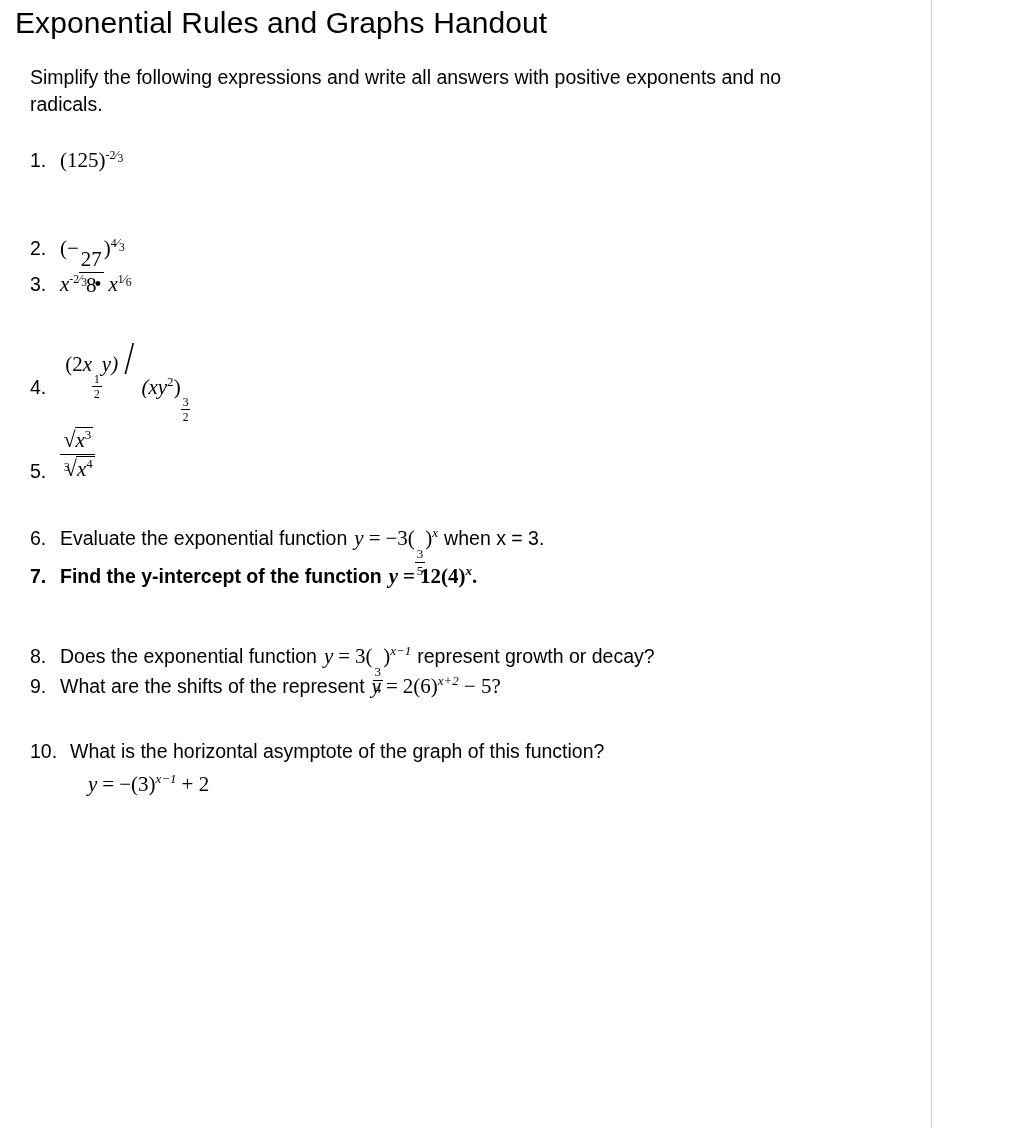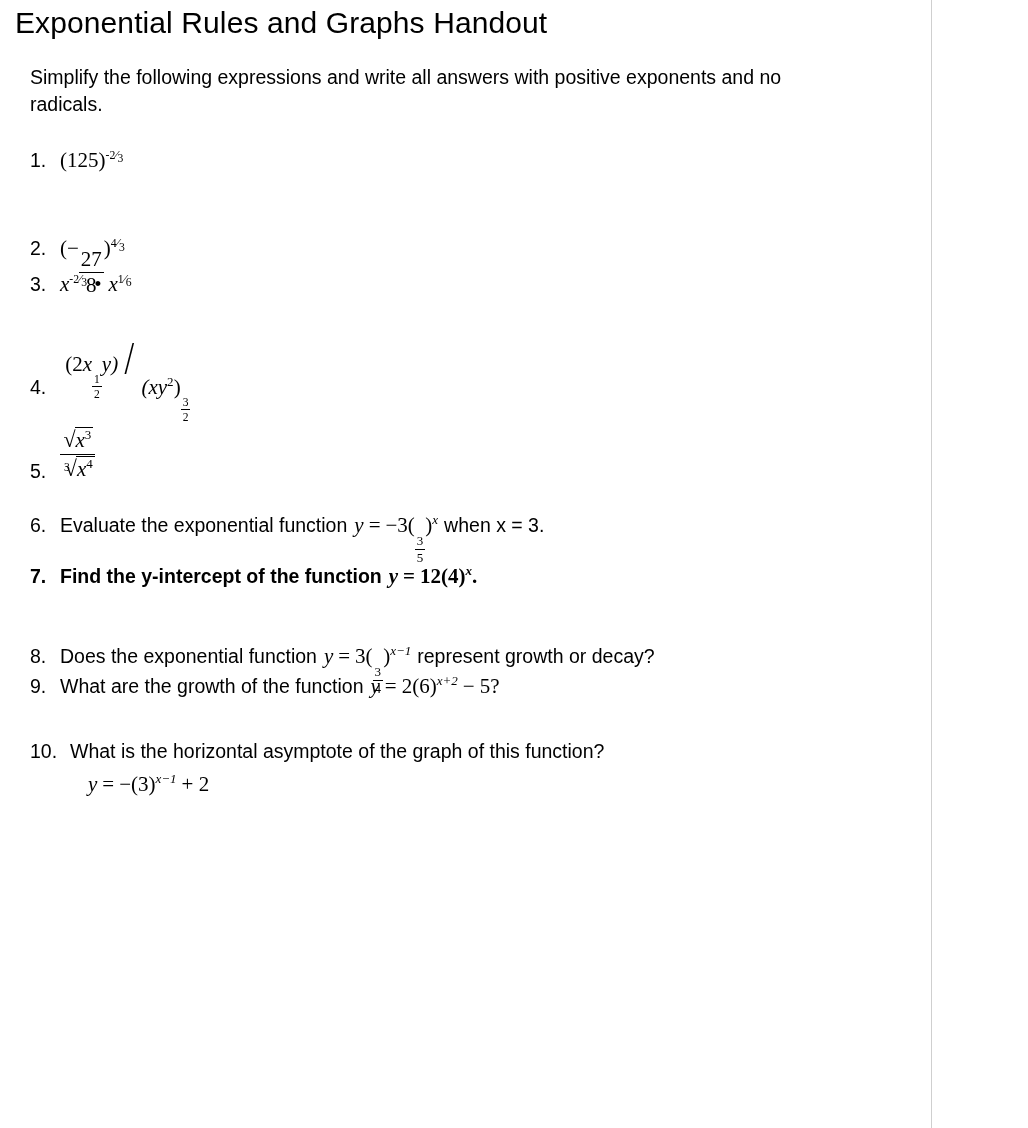--- a/index.html
+++ b/index.html
@@ -190,34 +190,34 @@
   </div>
 
   <div class="item" style="top:428px;">
     <span class="num n1" style="position:relative; top:18px;">5.</span><span class="math"><span class="vfrac">
       <span class="num-row"><span class="rad"><span class="radsign">√</span><span class="radicand"><span>x</span><span class="sup up">3</span></span></span></span>
       <span class="rule"></span>
       <span class="den-row"><span class="rad"><span class="radindex">3</span><span class="radsign">√</span><span class="radicand"><span>x</span><span class="sup up">4</span></span></span></span>
     </span></span>
   </div>
 
-  <div class="item" style="top:488px;">
+  <div class="item" style="top:501px;">
     <span class="num n1">6.</span><span class="txt">Evaluate the exponential function</span><span class="math" style="padding-left:7px;"><span>y</span><span class="up" style="padding:0 5px;">=</span><span class="up">−3(</span><span class="frac small"><span>3</span><span class="bar"></span><span>5</span></span><span class="up">)</span><span class="sup">x</span></span><span class="txt" style="padding-left:6px;">when x = 3.</span>
   </div>
 
   <div class="item" style="top:564px;font-weight:bold;">
     <span class="num n1">7.</span><span class="txt">Find the y-intercept of the function</span><span class="math" style="padding-left:7px;"><span>y</span><span class="up" style="padding:0 5px;">=</span><span class="up">12(4)</span><span class="sup">x</span><span class="up">.</span></span>
   </div>
 
   <div class="item" style="top:619px;">
     <span class="num n1">8.</span><span class="txt">Does the exponential function</span><span class="math" style="padding-left:7px;"><span>y</span><span class="up" style="padding:0 5px;">=</span><span class="up">3(</span><span class="frac small"><span>3</span><span class="bar"></span><span>4</span></span><span class="up">)</span><span class="sup">x−1</span></span><span class="txt" style="padding-left:6px;">represent growth or decay?</span>
   </div>
 
   <div class="item" style="top:674px;">
-    <span class="num n1">9.</span><span class="txt">What are the growth of the function</span><span class="math" style="padding-left:7px;"><span>y</span><span class="up" style="padding:0 5px;">=</span><span class="up">2(6)</span><span class="sup">x+2</span><span class="up" style="padding-left:5px;">− 5?</span></span>
+    <span class="num n1">9.</span><span class="txt">What are the shifts of the represent</span><span class="math" style="padding-left:7px;"><span>y</span><span class="up" style="padding:0 5px;">=</span><span class="up">2(6)</span><span class="sup">x+2</span><span class="up" style="padding-left:5px;">− 5?</span></span>
   </div>
 
   <div class="item" style="top:740px;">
     <span class="num n10">10.</span><span class="txt">What is the horizontal asymptote of the graph of this function?</span>
   </div>
   <div class="item" style="top:772px; left:88px;">
     <span class="math"><span>y</span><span class="up" style="padding:0 5px;">=</span><span class="up">−(3)</span><span class="sup">x−1</span><span class="up" style="padding-left:5px;">+ 2</span></span>
   </div>
 
 </div>

